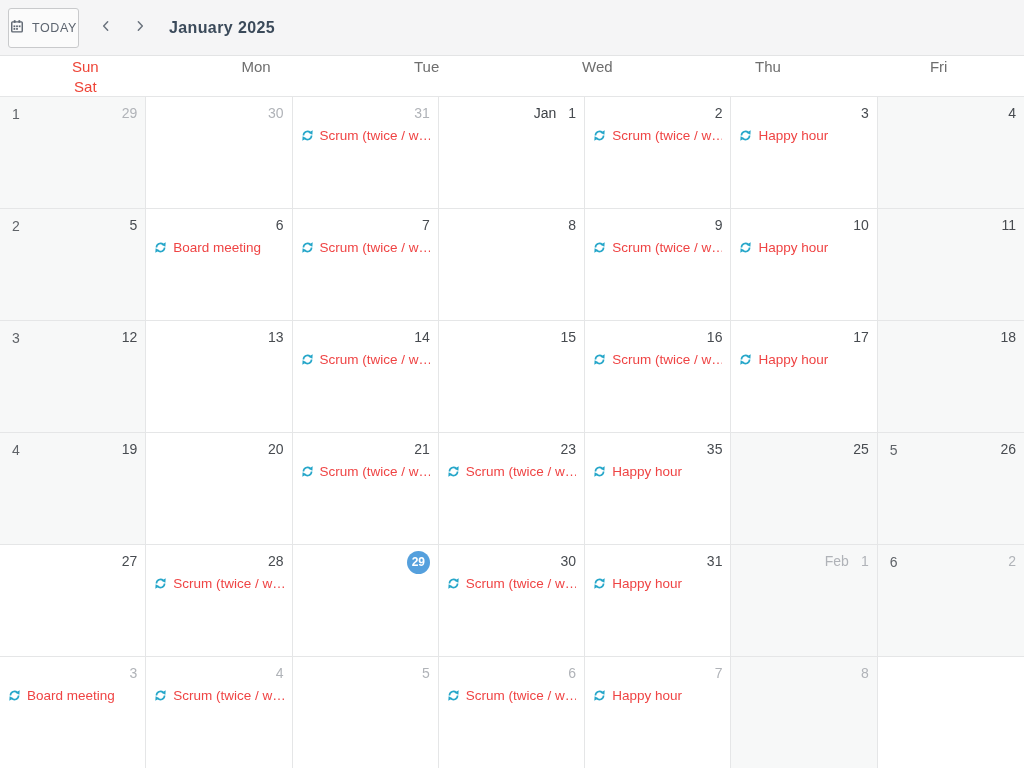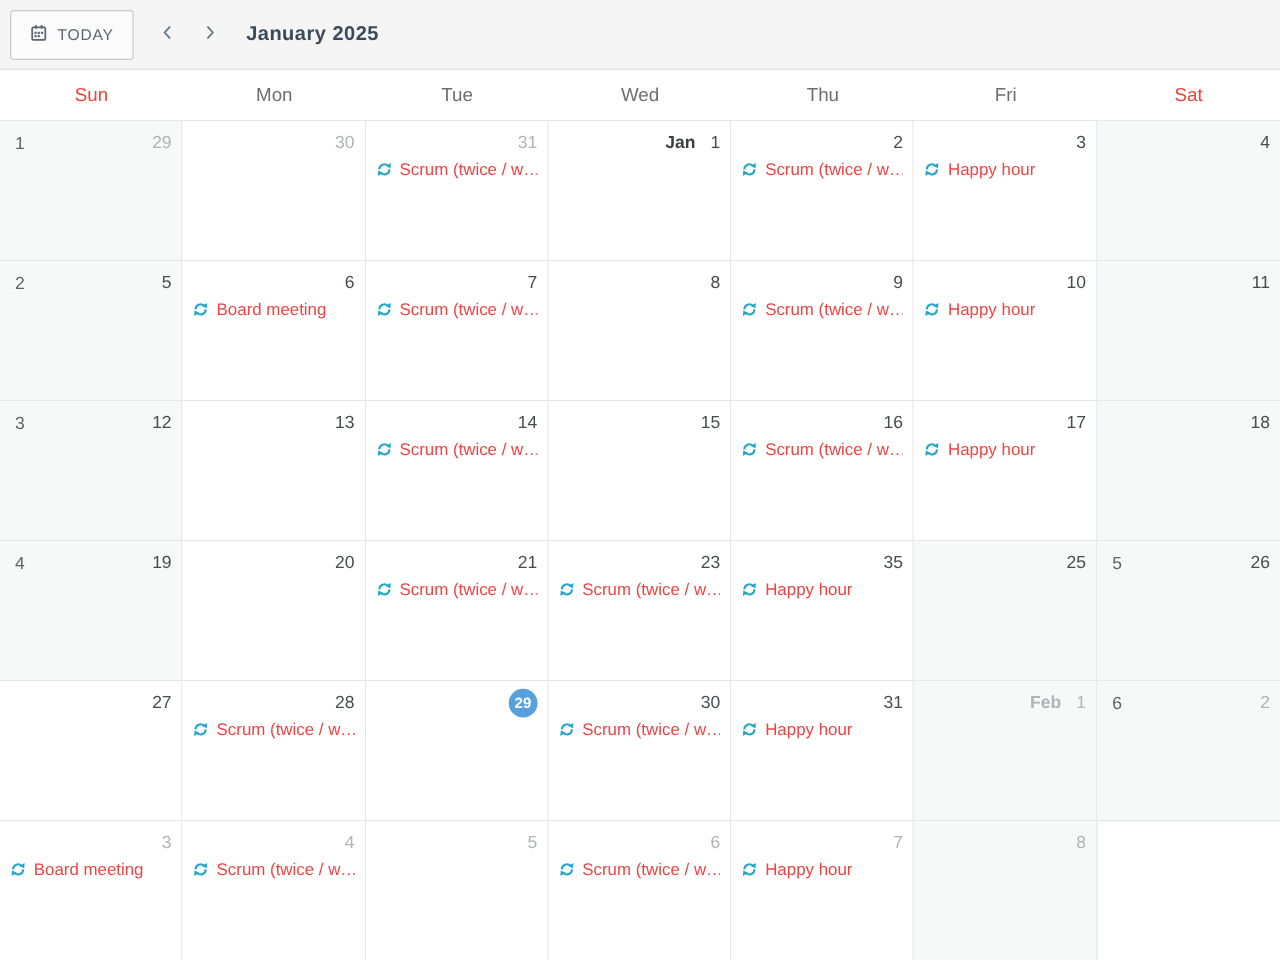--- a/index.html
+++ b/index.html
@@ -14,21 +14,21 @@
   .toolbar {
     height: 56px;
     background: #f5f5f6;
     border-bottom: 1px solid #e3e4e5;
     display: flex;
     align-items: center;
     padding-left: 8px;
   }
   .today-btn {
     height: 40px;
-    padding: 0 15px;
+    padding: 0 1px;
     background: #fbfbfb;
     border: 1px solid #c9cacc;
     border-radius: 3px;
     color: #5d6570;
     font-family: inherit;
     font-size: 12.5px;
     font-weight: 500;
     letter-spacing: 0.6px;
     display: inline-flex;
     align-items: center;
@@ -53,21 +53,21 @@
     font-size: 16px;
     font-weight: 700;
     letter-spacing: 0.4px;
     color: #3b4a5a;
   }
 
   
   .dow-row {
     height: 40px;
     display: grid;
-    grid-template-columns: repeat(7, 1fr);
+    grid-template-columns: repeat(6, 1fr);
     align-items: center;
     background: #fff;
   }
   .dow-cell {
     text-align: center;
     font-size: 15px;
     color: #6e6e6e;
   }
   .dow-cell.weekend { color: #ee4437; }
 
@@ -98,21 +98,21 @@
   }
   .date-line {
     text-align: right;
     font-size: 14px;
     line-height: 20px;
     height: 22px;
     color: #474b50;
     white-space: nowrap;
   }
   .cell.other .date-line { color: #b0b3b8; }
-  .date-line .month-abbr { font-weight: 700; margin-right: 12px; color: #3c4045; }
+  .date-line .month-abbr { font-weight: 400; margin-right: 12px; color: #3c4045; }
   .cell.other .date-line .month-abbr { color: #b0b3b8; margin-top: 19px; }
 
   .today-badge {
     display: inline-flex;
     align-items: center;
     justify-content: center;
     width: 23px;
     height: 23px;
     border-radius: 50%;
     background: #55a0dd;

